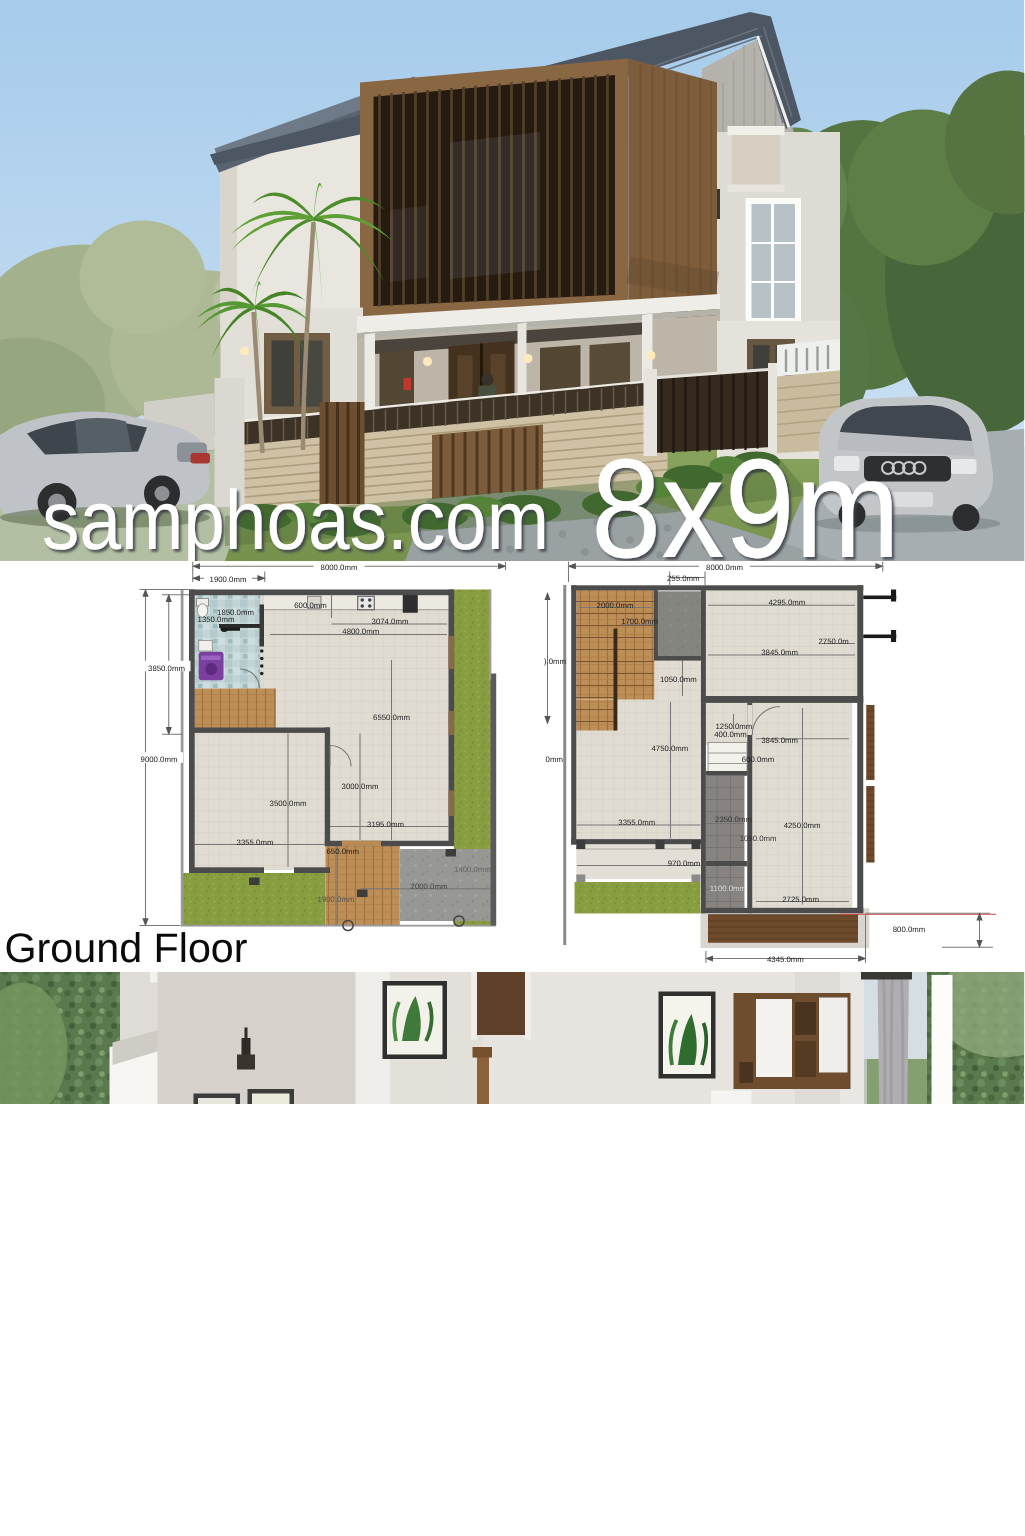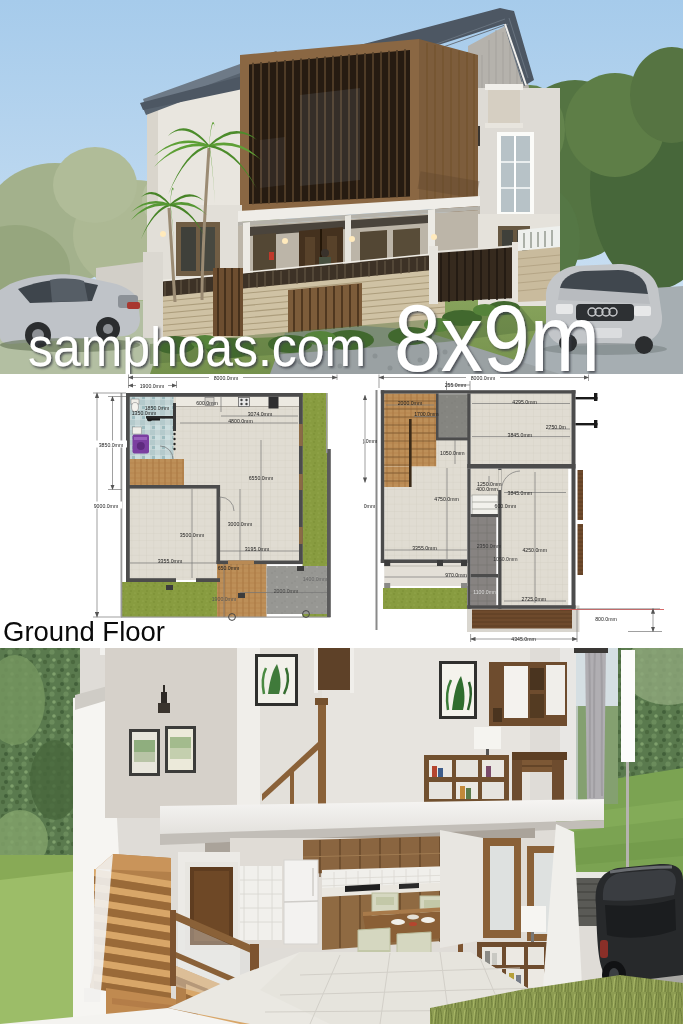--- a/index.html
+++ b/index.html
@@ -1,16 +1,16 @@
 <!DOCTYPE html>
 <html><head>
 <meta charset="utf-8">
 <style>
   html,body{margin:0;padding:0;background:#fff;}
-  .page{position:relative;width:683px;height:1024px;overflow:hidden;background:#fff;
+  .page{position:relative;width:683px;height:736px;overflow:hidden;background:#fff;
         font-family:"Liberation Sans", sans-serif;}
   .sec{position:absolute;left:0;display:block;}
 </style>
 </head>
 <body>
 
 <div class="page">
 
 <svg class="sec" style="top:0" width="683" height="374" viewBox="0 0 683 374">
   <defs>

